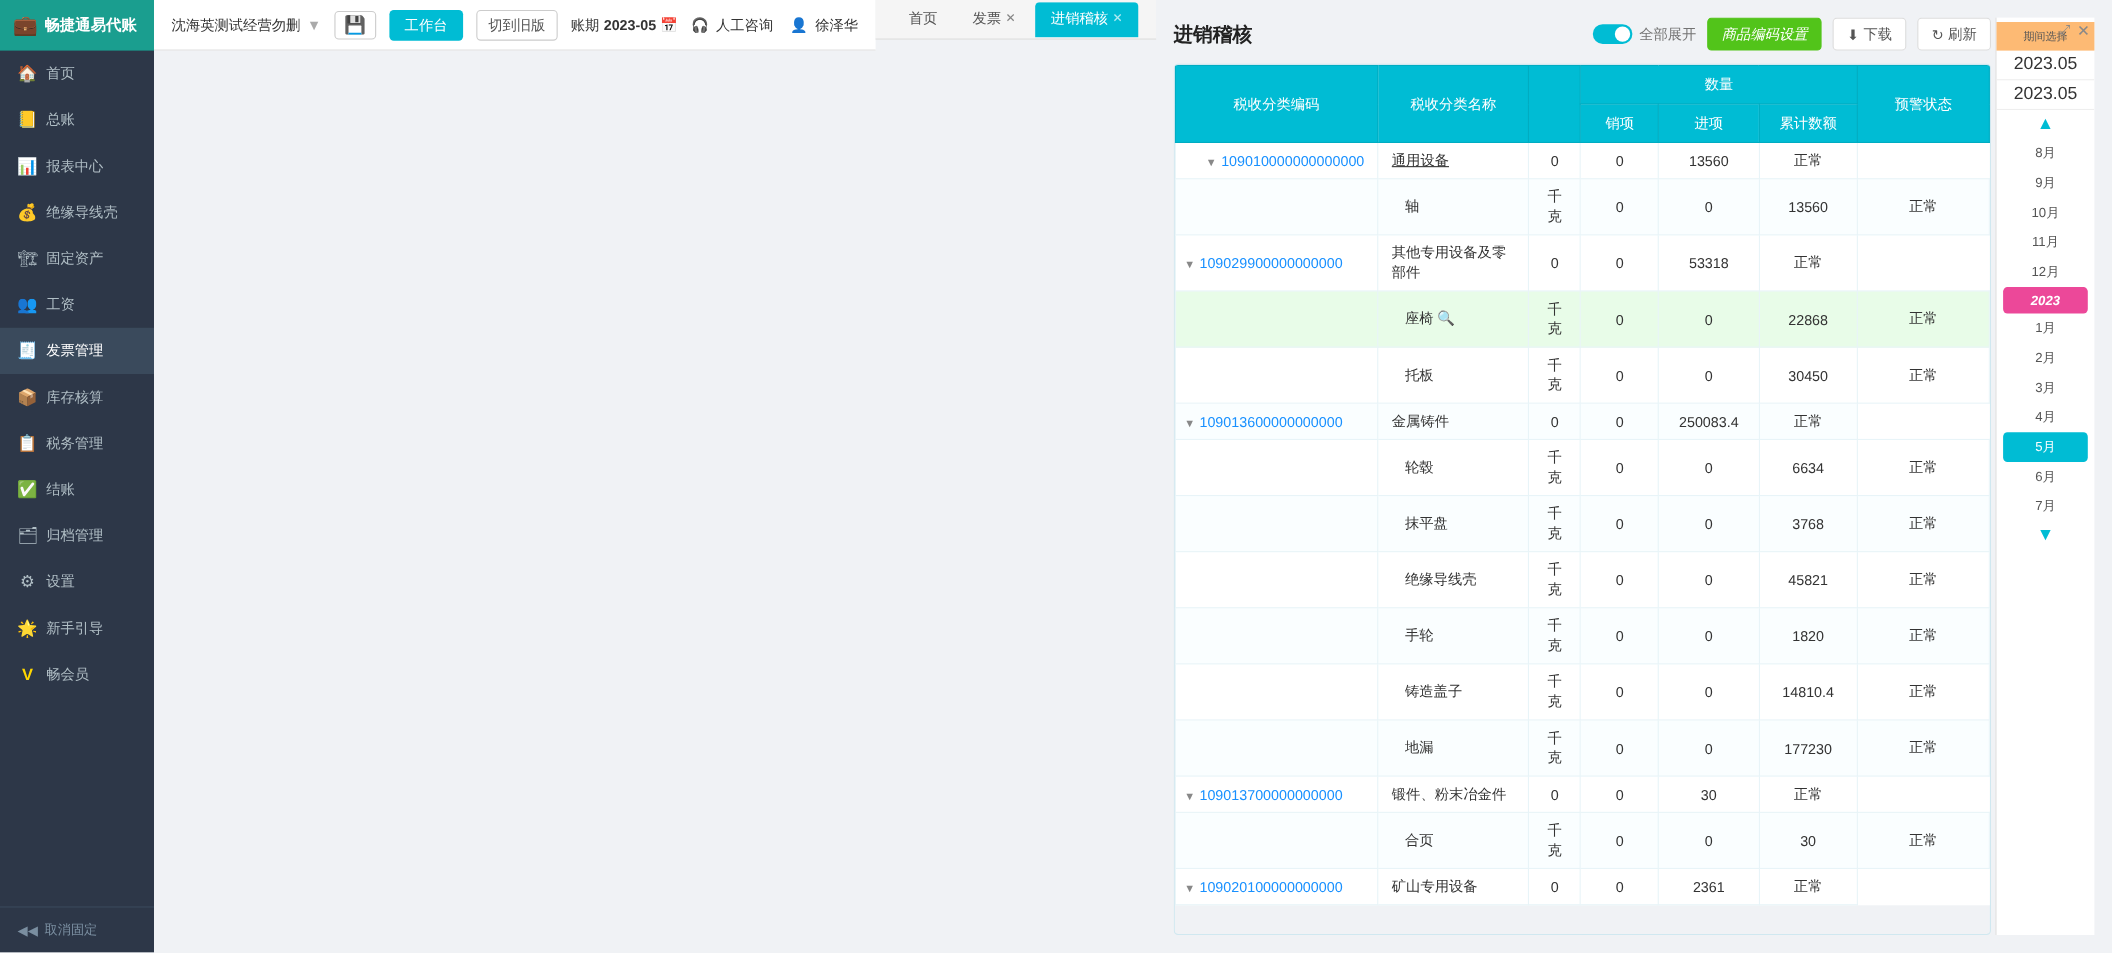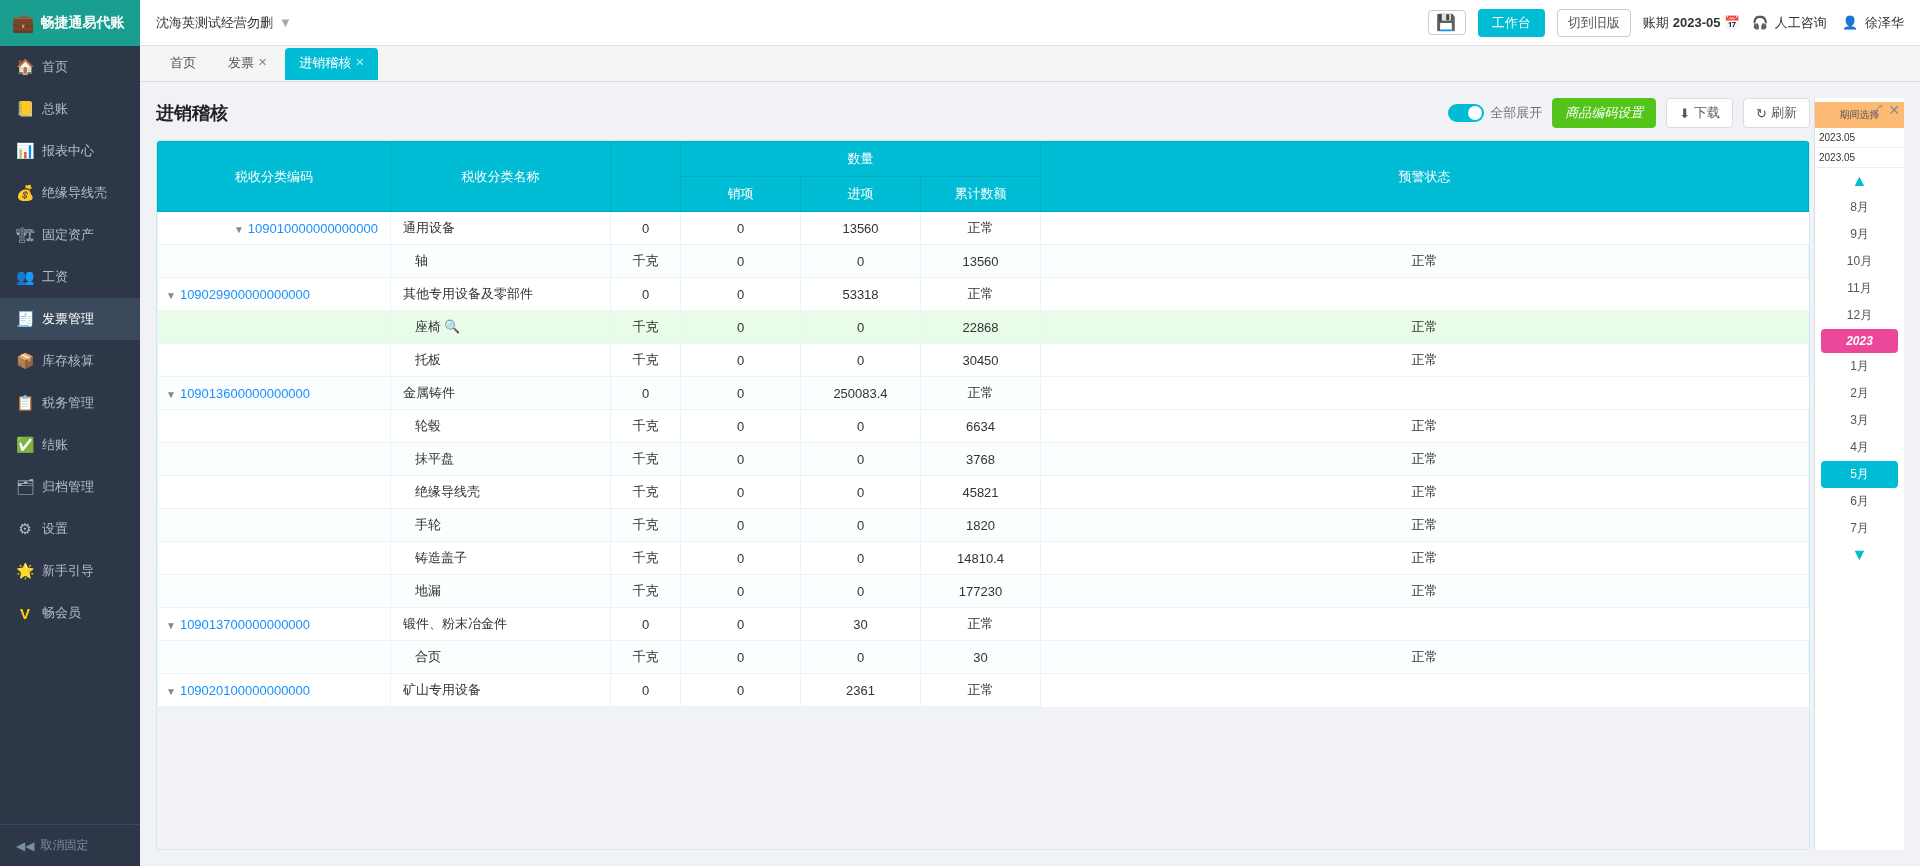--- a/index.html
+++ b/index.html
@@ -48,21 +48,21 @@
       align-items: center;
       gap: 6px;
       cursor: pointer;
       border-top: 1px solid #3a4a5c;
     }
 
     
     .main-area {
       flex: 1;
       display: flex;
-      flex-direction: column;
+      flex-direction: row;
       overflow: hidden;
       position: relative;
     }
 
     
     .topbar {
       height: 46px;
       background: white;
       display: flex;
       align-items: center;
@@ -281,23 +281,23 @@
       justify-content: center;
       gap: 4px;
     }
     .right-panel-content {
       flex: 1;
       overflow-y: auto;
       display: flex;
       flex-direction: column;
     }
     .period-year {
-      text-align: left;
+      text-align: center;
       padding: 4px;
-      font-size: 10px;
+      font-size: 16px;
       color: #333;
       border-bottom: 1px solid #eee;
     }
     .period-month {
       text-align: center;
       padding: 5px 4px;
       font-size: 12px;
       color: #555;
       cursor: pointer;
     }
@@ -492,21 +492,21 @@
     <th style="width:120px;">销项</th>
     <th style="width:120px;">进项</th>
     <th style="width:120px;">累计数额</th>
   </tr>
 </thead>
           <tbody id="table-body">
               <tr>
       <td style="text-align:right;padding-left:8px;color:#1890ff;">
         <span style="color:#888;font-size:10px;margin-right:4px;">▼</span>109010000000000000
       </td>
-      <td style="text-align:left;">通用设备</td>
+      <td style="text-align:left;text-decoration:underline;">通用设备</td>
       <td>0</td>
       <td>0</td>
       <td>13560</td>
       <td>正常</td>
     </tr>
               <tr>
       <td></td>
       <td style="text-align:left;padding-left:24px;">轴</td>
       <td>千克</td>
       <td>0</td>

